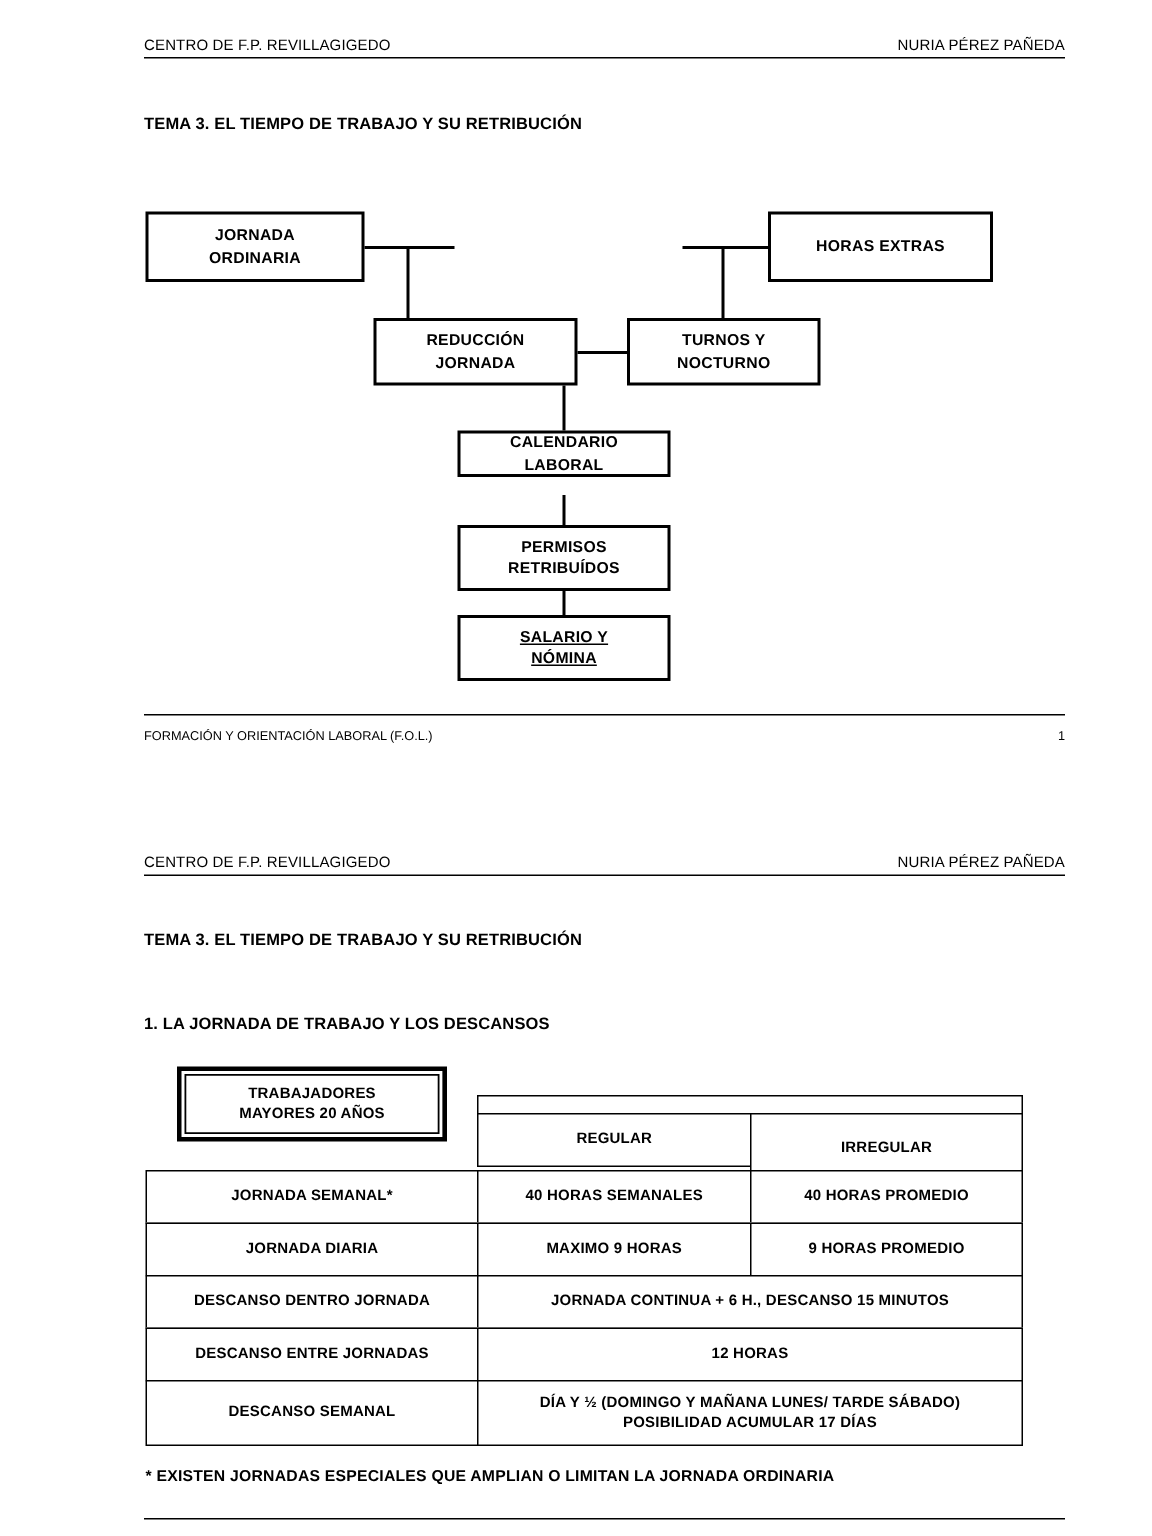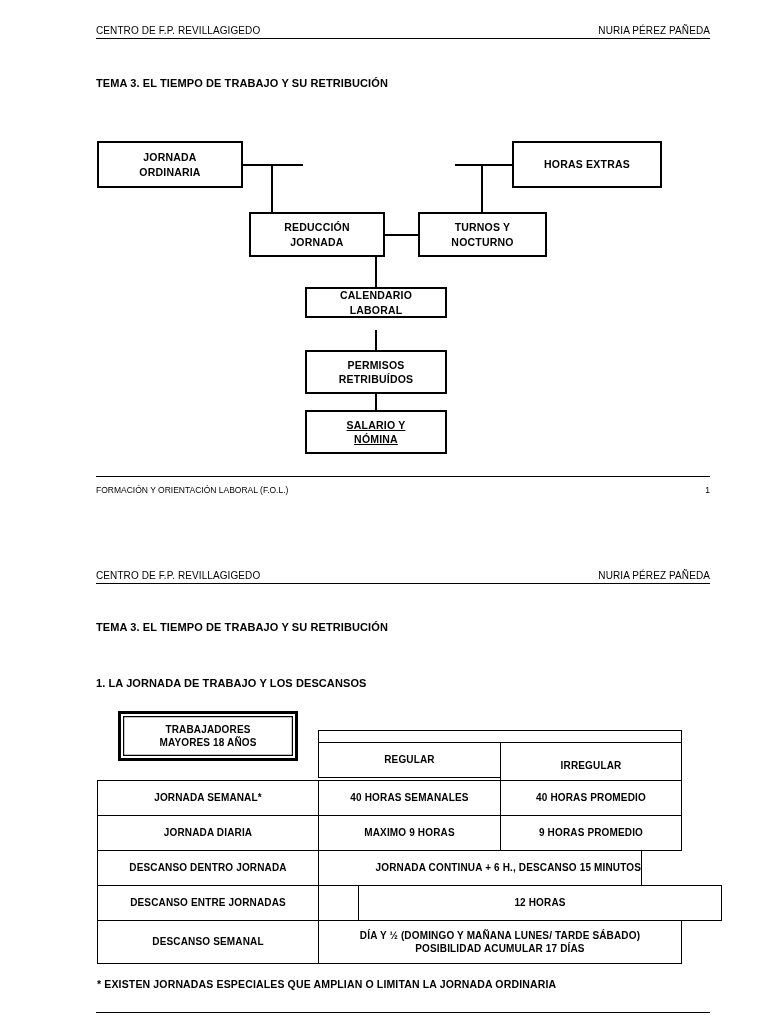--- a/index.html
+++ b/index.html
@@ -189,21 +189,21 @@
   <span class="hdr-right">NURIA PÉREZ PAÑEDA</span>
 </div>
 
 <div class="doc-title" style="top:621px;">TEMA 3. EL TIEMPO DE TRABAJO Y SU RETRIBUCIÓN</div>
 <div class="section-title" style="top:657px;">1.  LA JORNADA DE TRABAJO Y LOS DESCANSOS</div>
 
 <div id="jornada-table">
 
   <div class="tbl-cell double-rule" style="left:21px; top:5px; width:180px; height:50px;">
       <span style="white-space:pre-line;">TRABAJADORES
-MAYORES 18 AÑOS</span>
+MAYORES 20 AÑOS</span>
     </div>
   <div class="tbl-cell" style="left:221px; top:0px; width:364px; height:37px;margin-top:24px;">
       <span>DISTRIBUCIÓN</span>
     </div>
   <div class="tbl-cell" style="left:221px; top:36px; width:183px; height:36px;">
       <span>REGULAR</span>
     </div>
   <div class="tbl-cell" style="left:403px; top:36px; width:182px; height:48px;">
       <span>IRREGULAR</span>
     </div>
@@ -224,28 +224,28 @@
   <div class="tbl-cell" style="left:221px; top:109px; width:183px; height:36px;">
       <span>MAXIMO 9 HORAS</span>
     </div>
   <div class="tbl-cell" style="left:403px; top:109px; width:182px; height:36px;">
       <span>9 HORAS PROMEDIO</span>
     </div>
 
   <div class="tbl-cell" style="left:0px;   top:144px; width:222px; height:36px;">
       <span>DESCANSO DENTRO JORNADA</span>
     </div>
-  <div class="tbl-cell" style="left:221px; top:144px; width:324px; height:36px;justify-content:flex-end;">
+  <div class="tbl-cell" style="left:221px; top:144px; width:364px; height:36px;">
       <span>JORNADA CONTINUA + 6 H., DESCANSO 15 MINUTOS</span>
     </div>
 
   <div class="tbl-cell" style="left:0px;   top:179px; width:222px; height:36px;">
       <span>DESCANSO ENTRE JORNADAS</span>
     </div>
-  <div class="tbl-cell" style="left:221px; top:179px; width:364px; height:36px;margin-left:40px;">
+  <div class="tbl-cell" style="left:221px; top:179px; width:364px; height:36px;">
       <span>12 HORAS</span>
     </div>
 
   <div class="tbl-cell" style="left:0px;   top:214px; width:222px; height:44px;">
       <span>DESCANSO SEMANAL</span>
     </div>
   <div class="tbl-cell" style="left:221px; top:214px; width:364px; height:44px;">
       <span style="white-space:pre-line;">DÍA Y ½ (DOMINGO Y MAÑANA LUNES/ TARDE SÁBADO)
 POSIBILIDAD ACUMULAR 17 DÍAS</span>
     </div>

